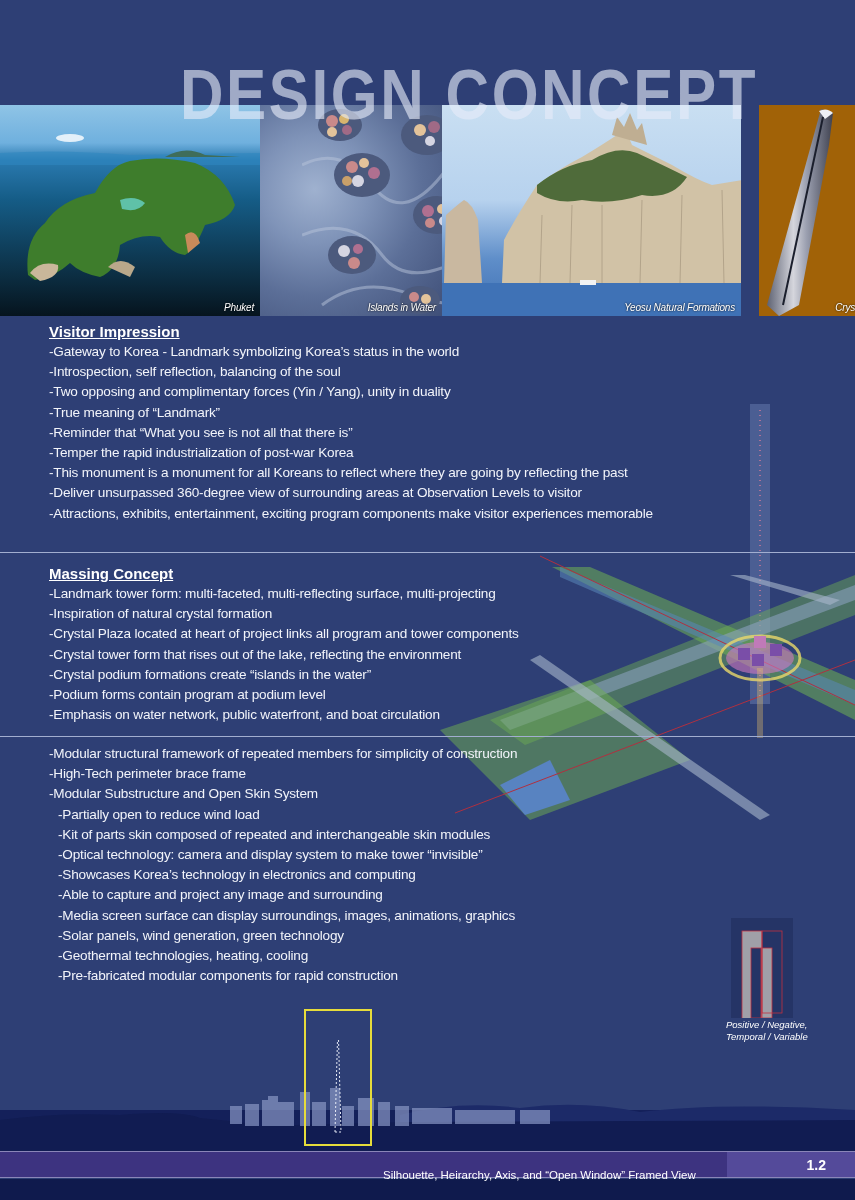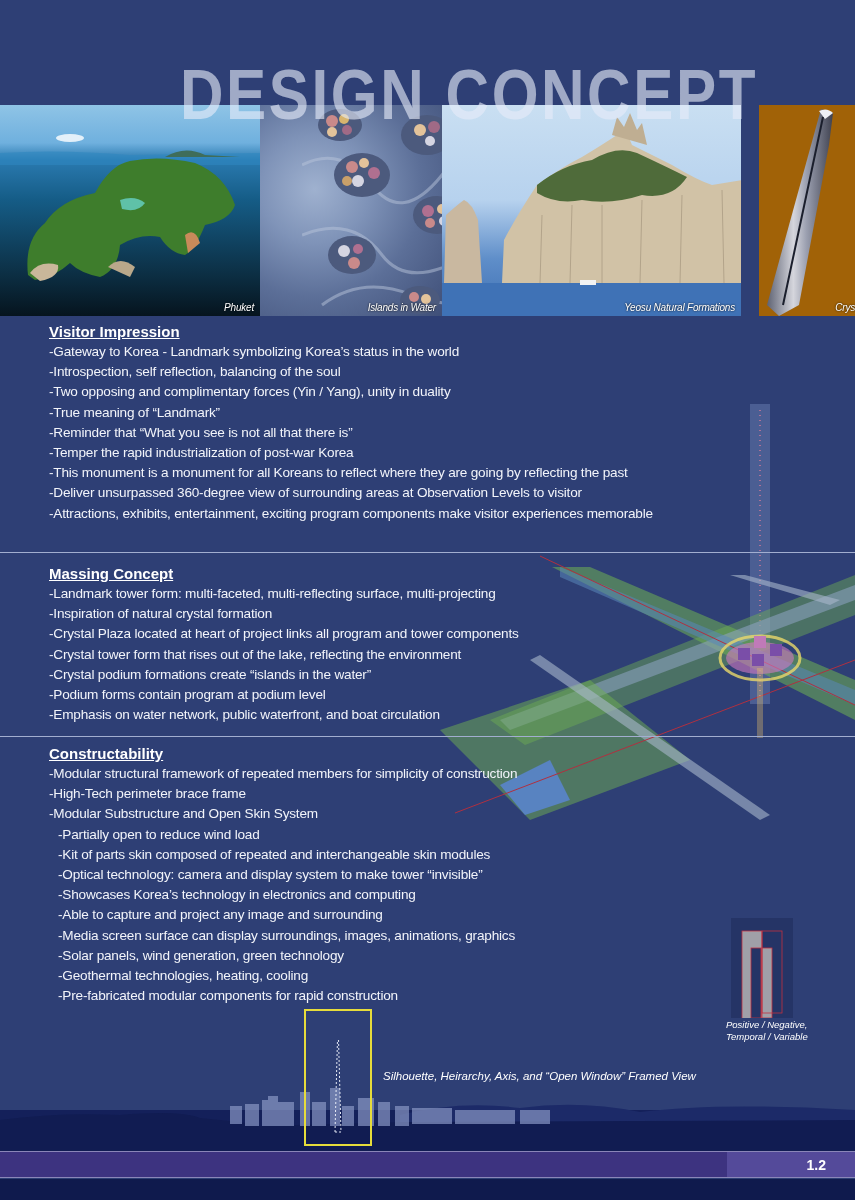--- a/index.html
+++ b/index.html
@@ -24,21 +24,21 @@
 
   .divider { position:absolute; left:0; width:855px; height:1px; background:#a2aed0; z-index:3; }
 
   .massing-graphic { position:absolute; left:440px; top:400px; width:415px; height:440px; z-index:2; }
 
   .pn-diagram { position:absolute; left:731px; top:918px; width:62px; height:100px; z-index:2; }
   .pn-caption { position:absolute; left:726px; top:1019px; font-size:9.5px; font-style:italic; line-height:12px; color:#fff; z-index:3; }
 
   .skyline { position:absolute; left:0; top:1040px; width:855px; height:112px; }
   .frame-box { position:absolute; left:304px; top:1009px; width:68px; height:137px; border:2px solid #e6dc3b; z-index:4; }
-  .skyline-caption { position:absolute; left:383px; top:1070px; font-size:11.5px; font-style:italic; color:#fff; z-index:4; white-space:nowrap; }
+  .skyline-caption { position:absolute; left:383px; top:1169px; font-size:11.5px; color:#fff; z-index:4; white-space:nowrap; }
 
   .footer-bar { position:absolute; left:0; top:1151px; width:855px; height:27px; background:#3d3380; border-top:1px solid #8a86b8; border-bottom:1px solid #8a86b8; }
   .footer-bar .page-number { position:absolute; right:0; top:0; width:128px; height:100%; background:#544a9a; font-size:14px; font-weight:bold; text-align:right; padding-right:29px; line-height:26px; color:#fff; }
   .bottom-band { position:absolute; left:0; top:1179px; width:855px; height:21px; background:#0f1a4d; }
 </style>
 </head>
 <body>
 
 <div class="photo-strip">
   <div class="photo p-phuket">
@@ -175,21 +175,20 @@
   <div class="item">-Landmark tower form: multi-faceted, multi-reflecting surface, multi-projecting</div>
   <div class="item">-Inspiration of natural crystal formation</div>
   <div class="item">-Crystal Plaza located at heart of project links all program and tower components</div>
   <div class="item">-Crystal tower form that rises out of the lake, reflecting the environment</div>
   <div class="item">-Crystal podium formations create “islands in the water”</div>
   <div class="item">-Podium forms contain program at podium level</div>
   <div class="item">-Emphasis on water network, public waterfront, and boat circulation</div>
 </div>
 
 <div class="section" style="top:744px;">
-  <h2>Constructability</h2>
   <div class="item">-Modular structural framework of repeated members for simplicity of construction</div>
   <div class="item">-High-Tech perimeter brace frame</div>
   <div class="item">-Modular Substructure and Open Skin System</div>
   <div class="item sub">-Partially open to reduce wind load</div>
   <div class="item sub">-Kit of parts skin composed of repeated and interchangeable skin modules</div>
   <div class="item sub">-Optical technology: camera and display system to make tower “invisible”</div>
   <div class="item sub">-Showcases Korea’s technology in electronics and computing</div>
   <div class="item sub">-Able to capture and project any image and surrounding</div>
   <div class="item sub">-Media screen surface can display surroundings, images, animations, graphics</div>
   <div class="item sub">-Solar panels, wind generation, green technology</div>

